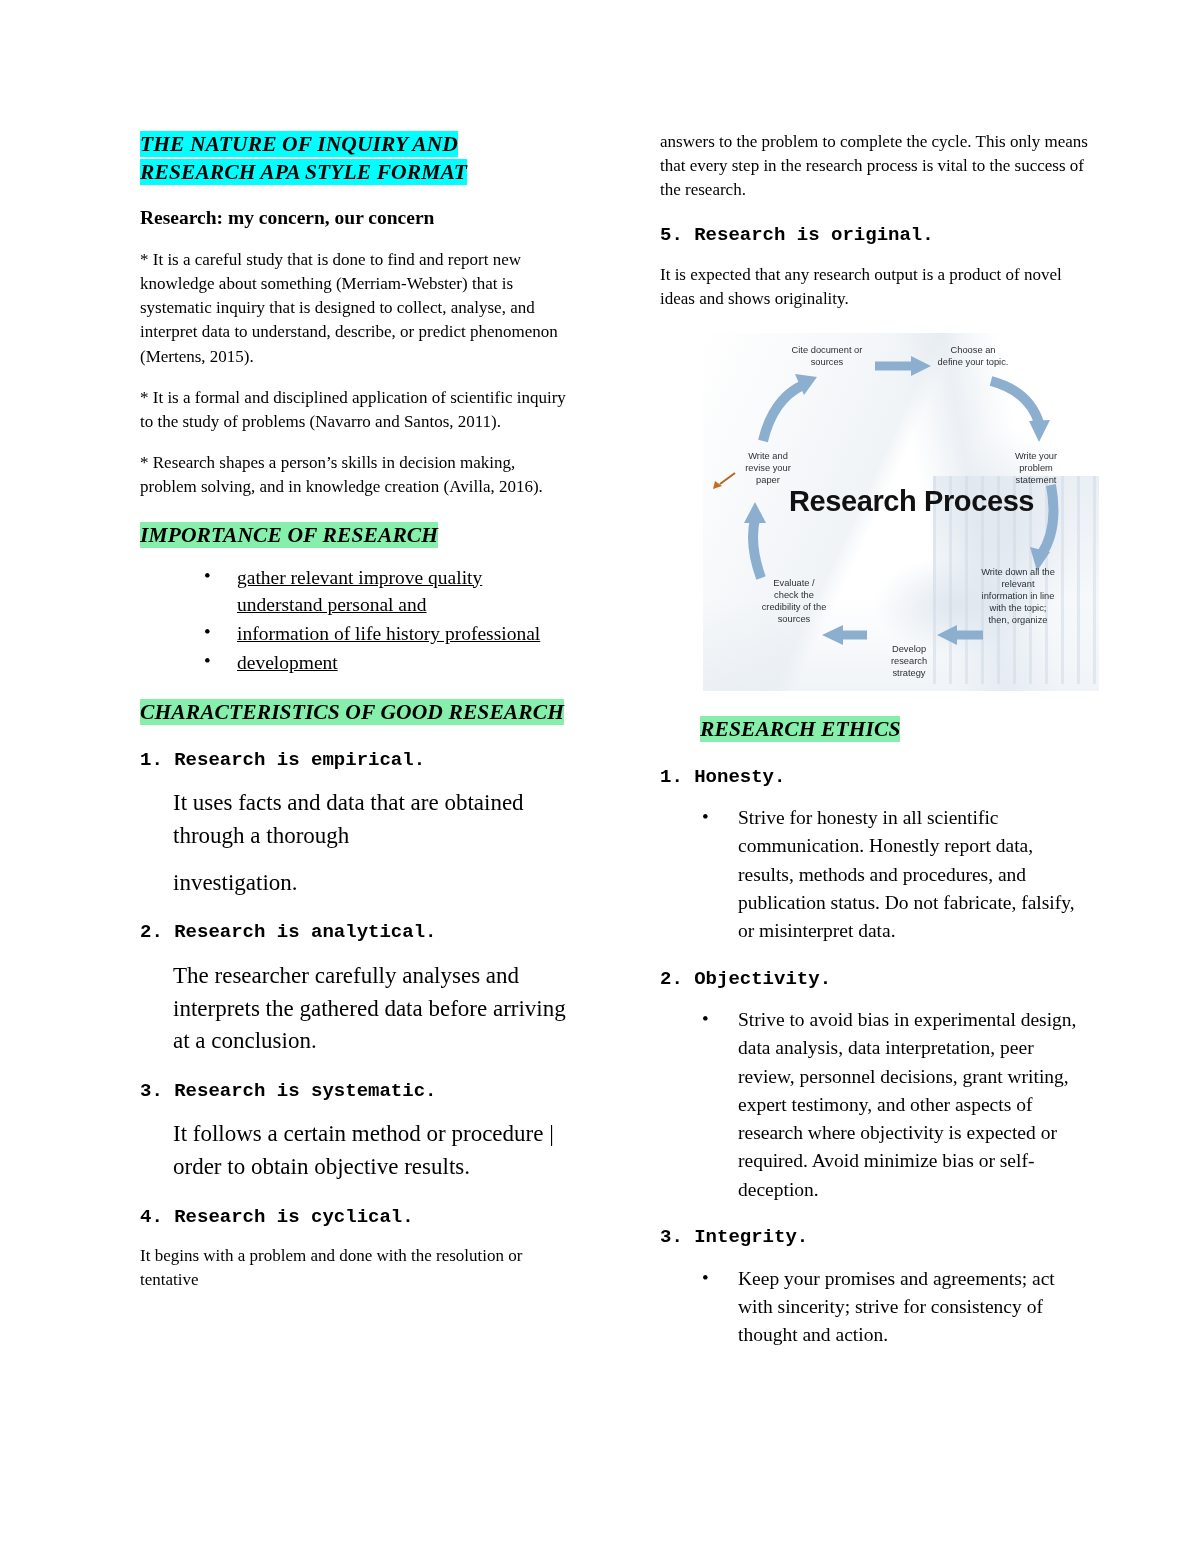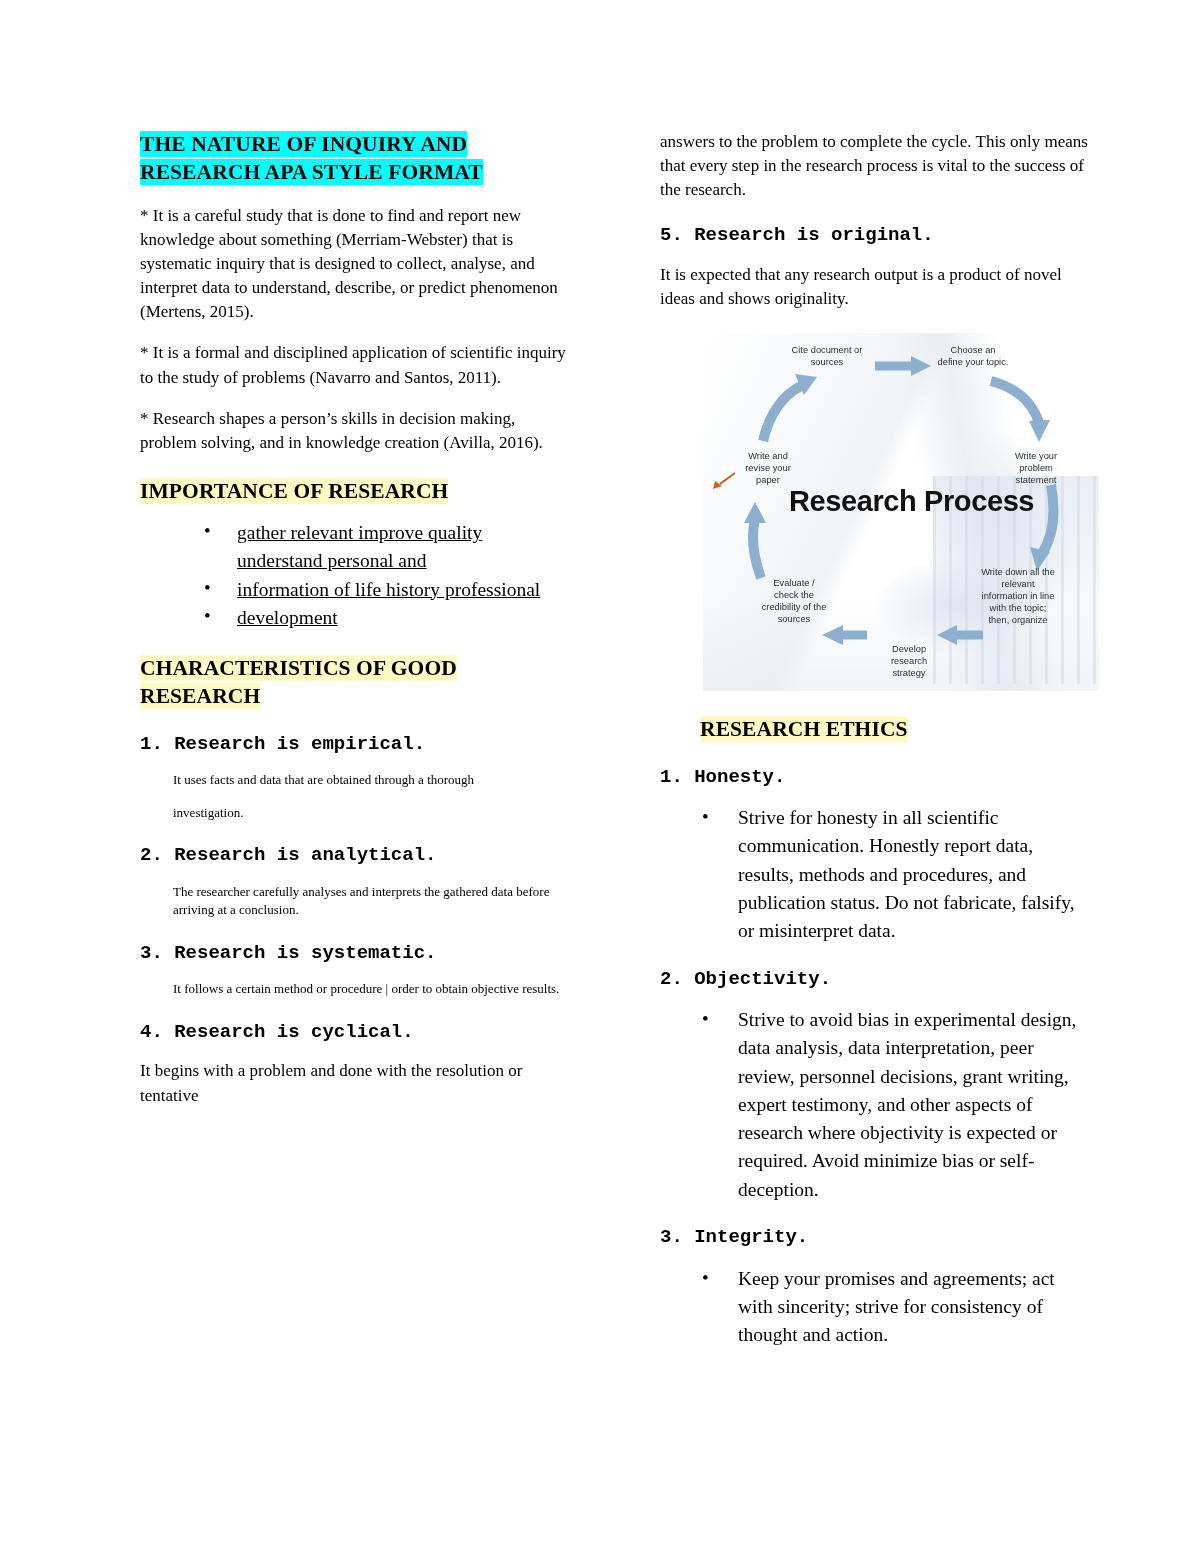--- a/index.html
+++ b/index.html
@@ -36,22 +36,22 @@
   }
 
   
   .h-hl {
     font-weight: bold;
     font-size: 21.5px;
     line-height: 1.32;
     margin: 0 0 6px 0;
     letter-spacing: .1px;
   }
-  .hl-cyan .mark { background: #00ffff; }
-  .hl-yellow .mark { background: #fef9c3; }
+  .hl-cyan .mark { background: #00ffff; font-style: italic; }
+  .hl-yellow .mark { background: #86efac; font-style: italic; }
   .mark {
     display: inline;
     padding: 1px 0;
     box-decoration-break: clone;
     -webkit-box-decoration-break: clone;
   }
 
   .subhead {
     font-weight: bold;
     font-size: 19.5px;
@@ -60,21 +60,21 @@
   }
 
   p.body {
     font-size: 17px;
     line-height: 1.42;
     margin: 17px 0 0 0;
     text-align: left;
   }
 
   p.indent {
-    font-size: 13px;
+    font-size: 23px;
     line-height: 1.42;
     margin: 14px 0 0 0;
     padding-left: 33px;
   }
 
   .numhead {
     font-weight: bold;
     font-size: 19px;
     line-height: 1.4;
     margin: 20px 0 0 0;
@@ -191,20 +191,21 @@
 
 <div class="page">
   <div class="columns">
 
     <div class="col">
 
       <div class="h-hl hl-cyan spacer-first">
         <span class="mark">THE NATURE OF INQUIRY AND RESEARCH APA STYLE FORMAT</span>
       </div>
 
+      <div class="subhead">Research: my concern, our concern</div>
 
       <p class="body">* It is a careful study that is done to find and report new knowledge about something (Merriam-Webster) that is systematic inquiry that is designed to collect, analyse, and interpret data to understand, describe, or predict phenomenon (Mertens, 2015).</p>
       <p class="body">* It is a formal and disciplined application of scientific inquiry to the study of problems (Navarro and Santos, 2011).</p>
       <p class="body">* Research shapes a person’s skills in decision making, problem solving, and in knowledge creation (Avilla, 2016).</p>
 
       <div class="h-hl hl-yellow" style="margin-top:22px;">
         <span class="mark">IMPORTANCE OF RESEARCH</span>
       </div>
 
       <ul class="bul">

